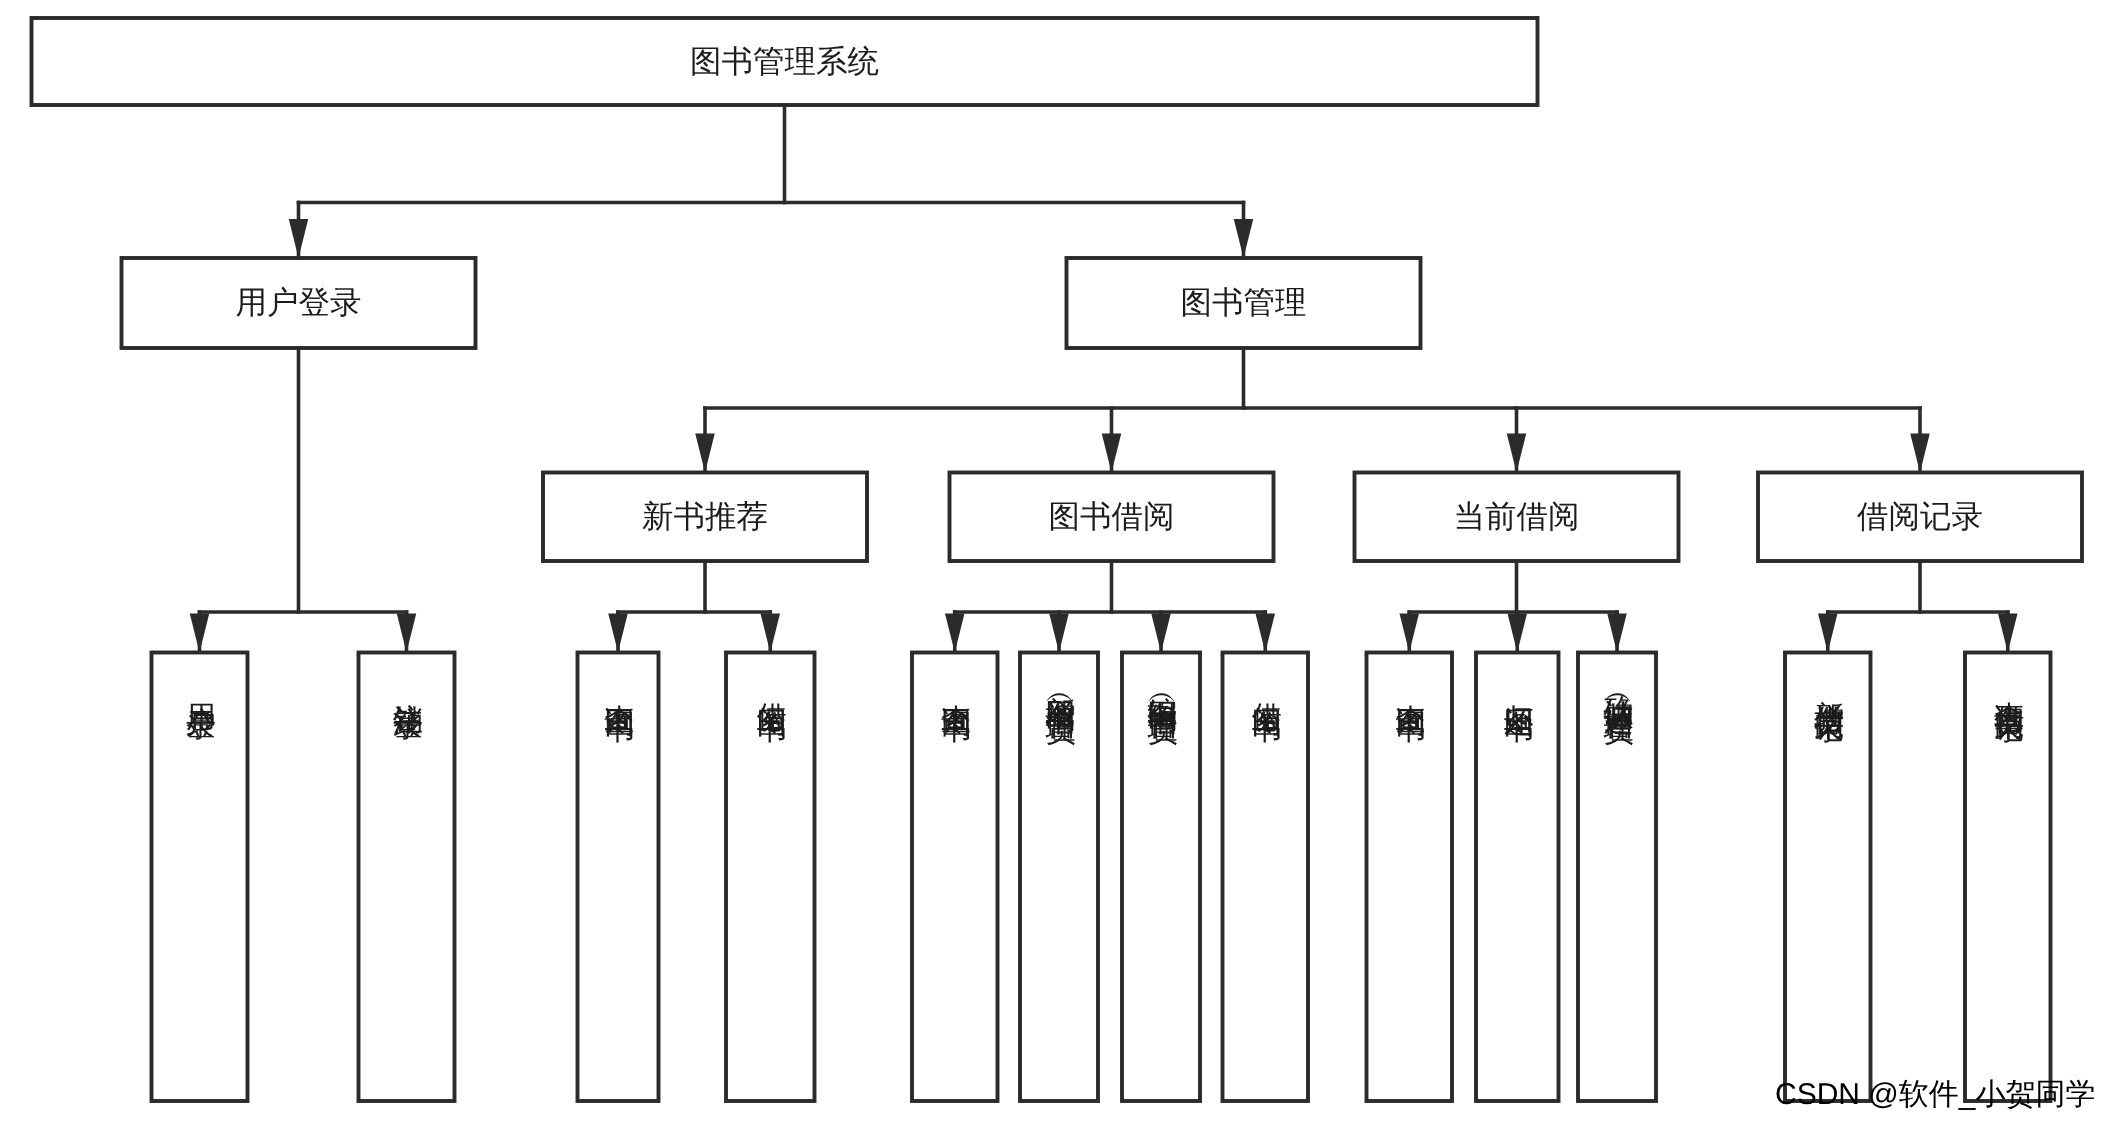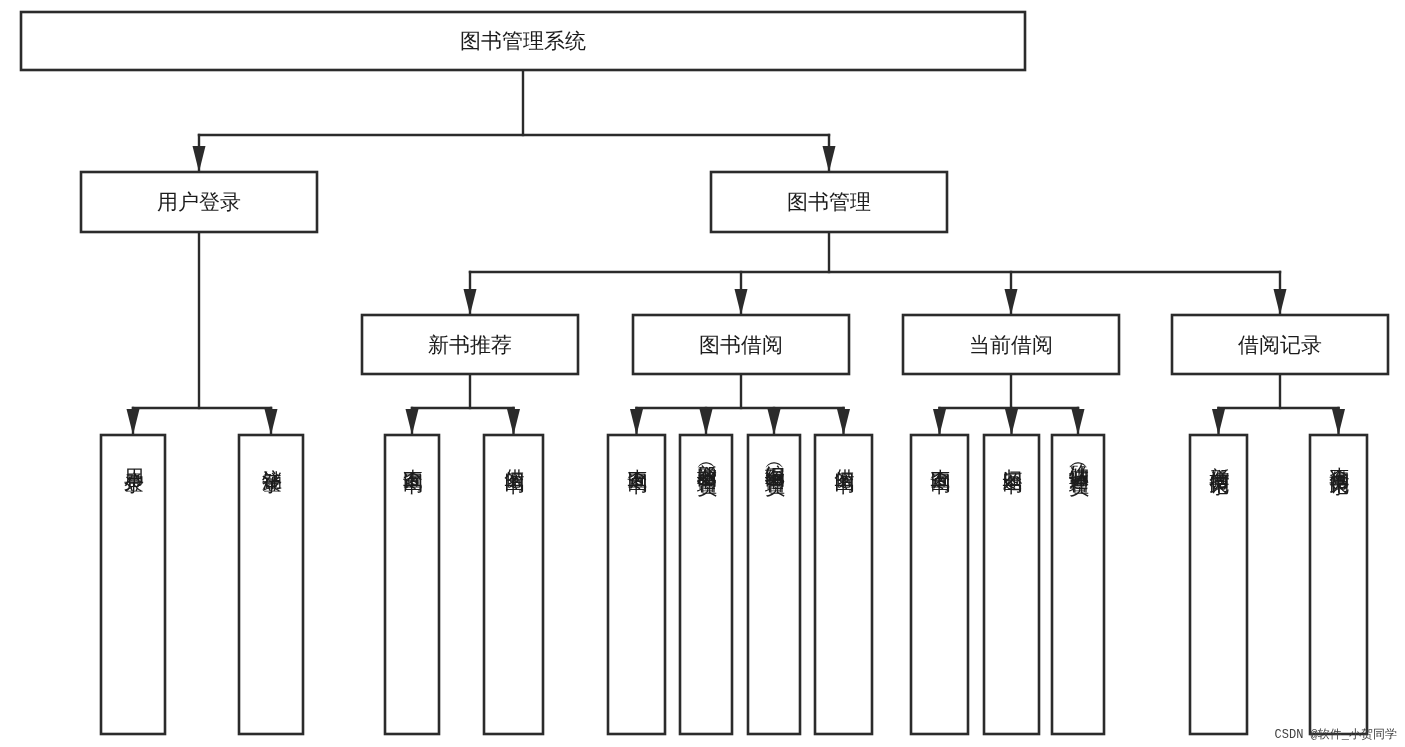--- a/index.html
+++ b/index.html
@@ -44,23 +44,23 @@
     stroke: #2b2b2b;
     stroke-width: 2.4;
     fill: none;
     stroke-linecap: square;
   }
   .arrow-head { fill: #2b2b2b; stroke: none; }
   .watermark {
     position: absolute;
     right: 8px;
     bottom: 4px;
-    font-size: 12px;
-    color: #404040;
-    font-family: Liberation Mono, monospace;
+    font-size: 20px;
+    color: #000000;
+    font-family: Liberation Sans, sans-serif;
     white-space: nowrap;
     user-select: none;
   }
 </style>
 </head>
 <body>
 
 <div id="root">
   <svg id="diagram" viewBox="0 0 1405 747">
     <g id="links-layer">

